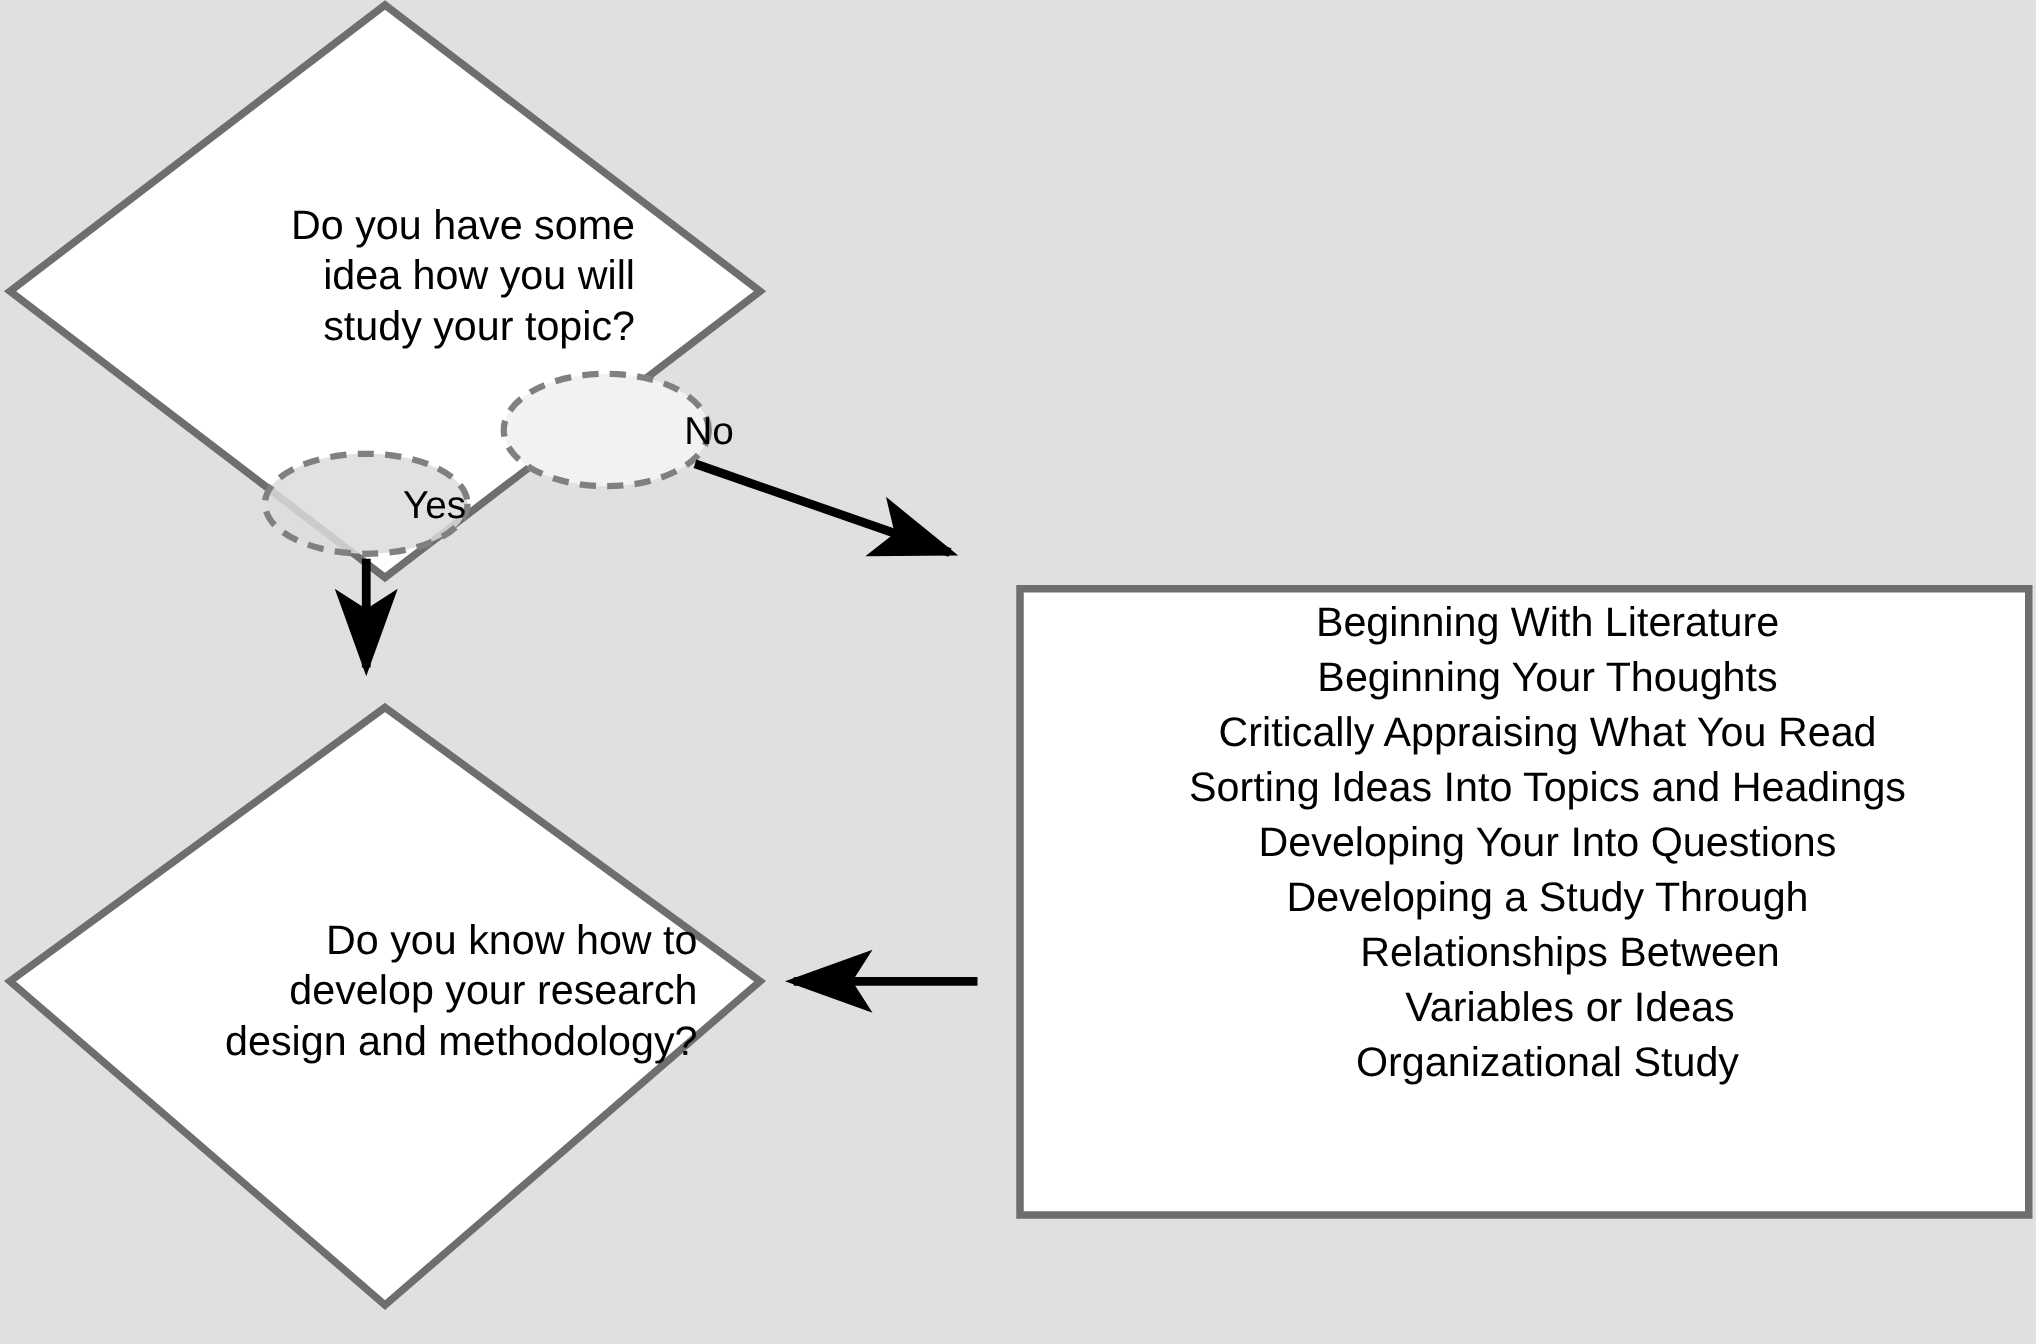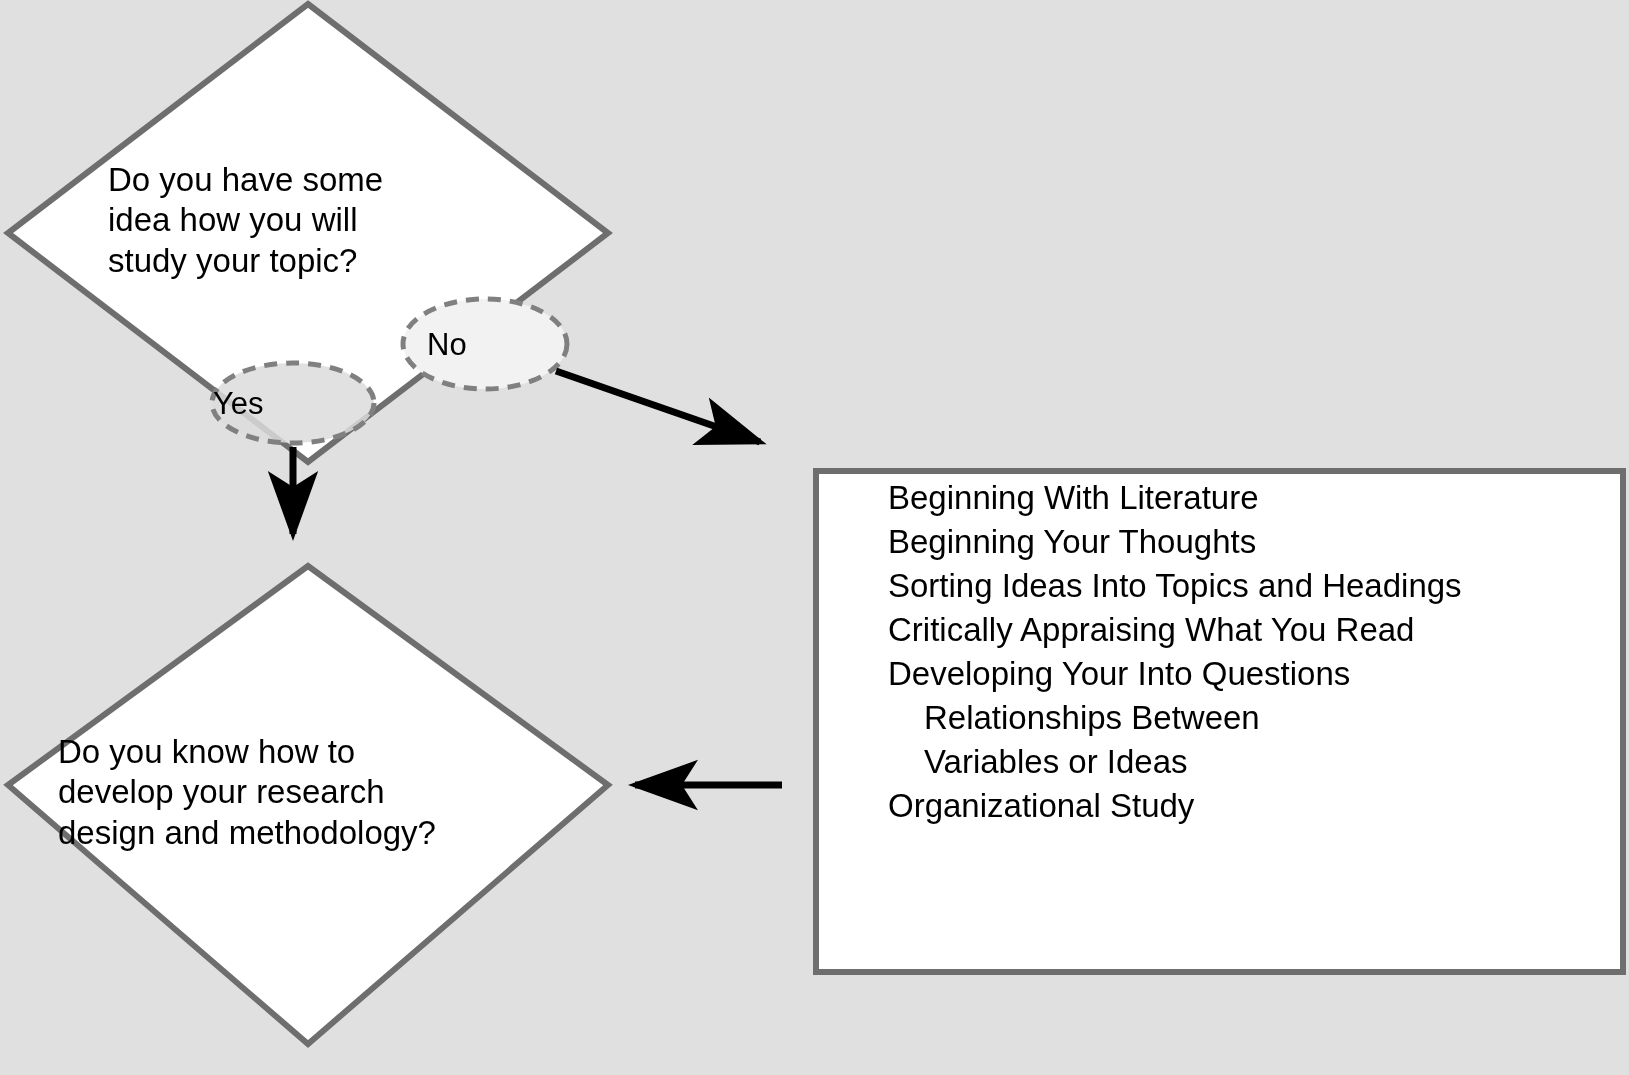--- a/index.html
+++ b/index.html
@@ -17,21 +17,21 @@
   }
   #flow-svg {
     position: absolute;
     left: 0;
     top: 0;
     width: 1629px;
     height: 1075px;
   }
   .shape-label {
     position: absolute;
-    text-align: left;
+    text-align: right;
     color: #000;
     line-height: 1.22;
     white-space: pre-line;
     pointer-events: none;
   }
   .diamond-label {
     font-size: 33px;
   }
   .decision-label {
     font-size: 31px;
@@ -60,20 +60,21 @@
     position: absolute;
     left: 888px;
     top: 476px;
     width: 700px;
     font-size: 33px;
     line-height: 44px;
     color: #000;
   }
   #topic-list .list-line {
     white-space: pre;
+    text-align: center;
   }
   #topic-list .list-line.indent {
     padding-left: 36px;
   }
 </style>
 </head>
 <body>
 
 <div id="canvas">
 
@@ -109,21 +110,22 @@
 develop your research
 design and methodology?</div>
 
   <div class="shape-label decision-label" id="yes-label">Yes</div>
 
   <div class="shape-label decision-label" id="no-label">No</div>
 
   <div id="topic-list">
       <div class="list-line">Beginning With Literature</div>
       <div class="list-line">Beginning Your Thoughts</div>
+      <div class="list-line">Critically Appraising What You Read</div>
       <div class="list-line">Sorting Ideas Into Topics and Headings</div>
-      <div class="list-line">Critically Appraising What You Read</div>
       <div class="list-line">Developing Your Into Questions</div>
+      <div class="list-line">Developing a Study Through</div>
       <div class="list-line indent">Relationships Between</div>
       <div class="list-line indent">Variables or Ideas</div>
       <div class="list-line">Organizational Study</div>
     </div>
 
 </div>
 
 </body></html>

